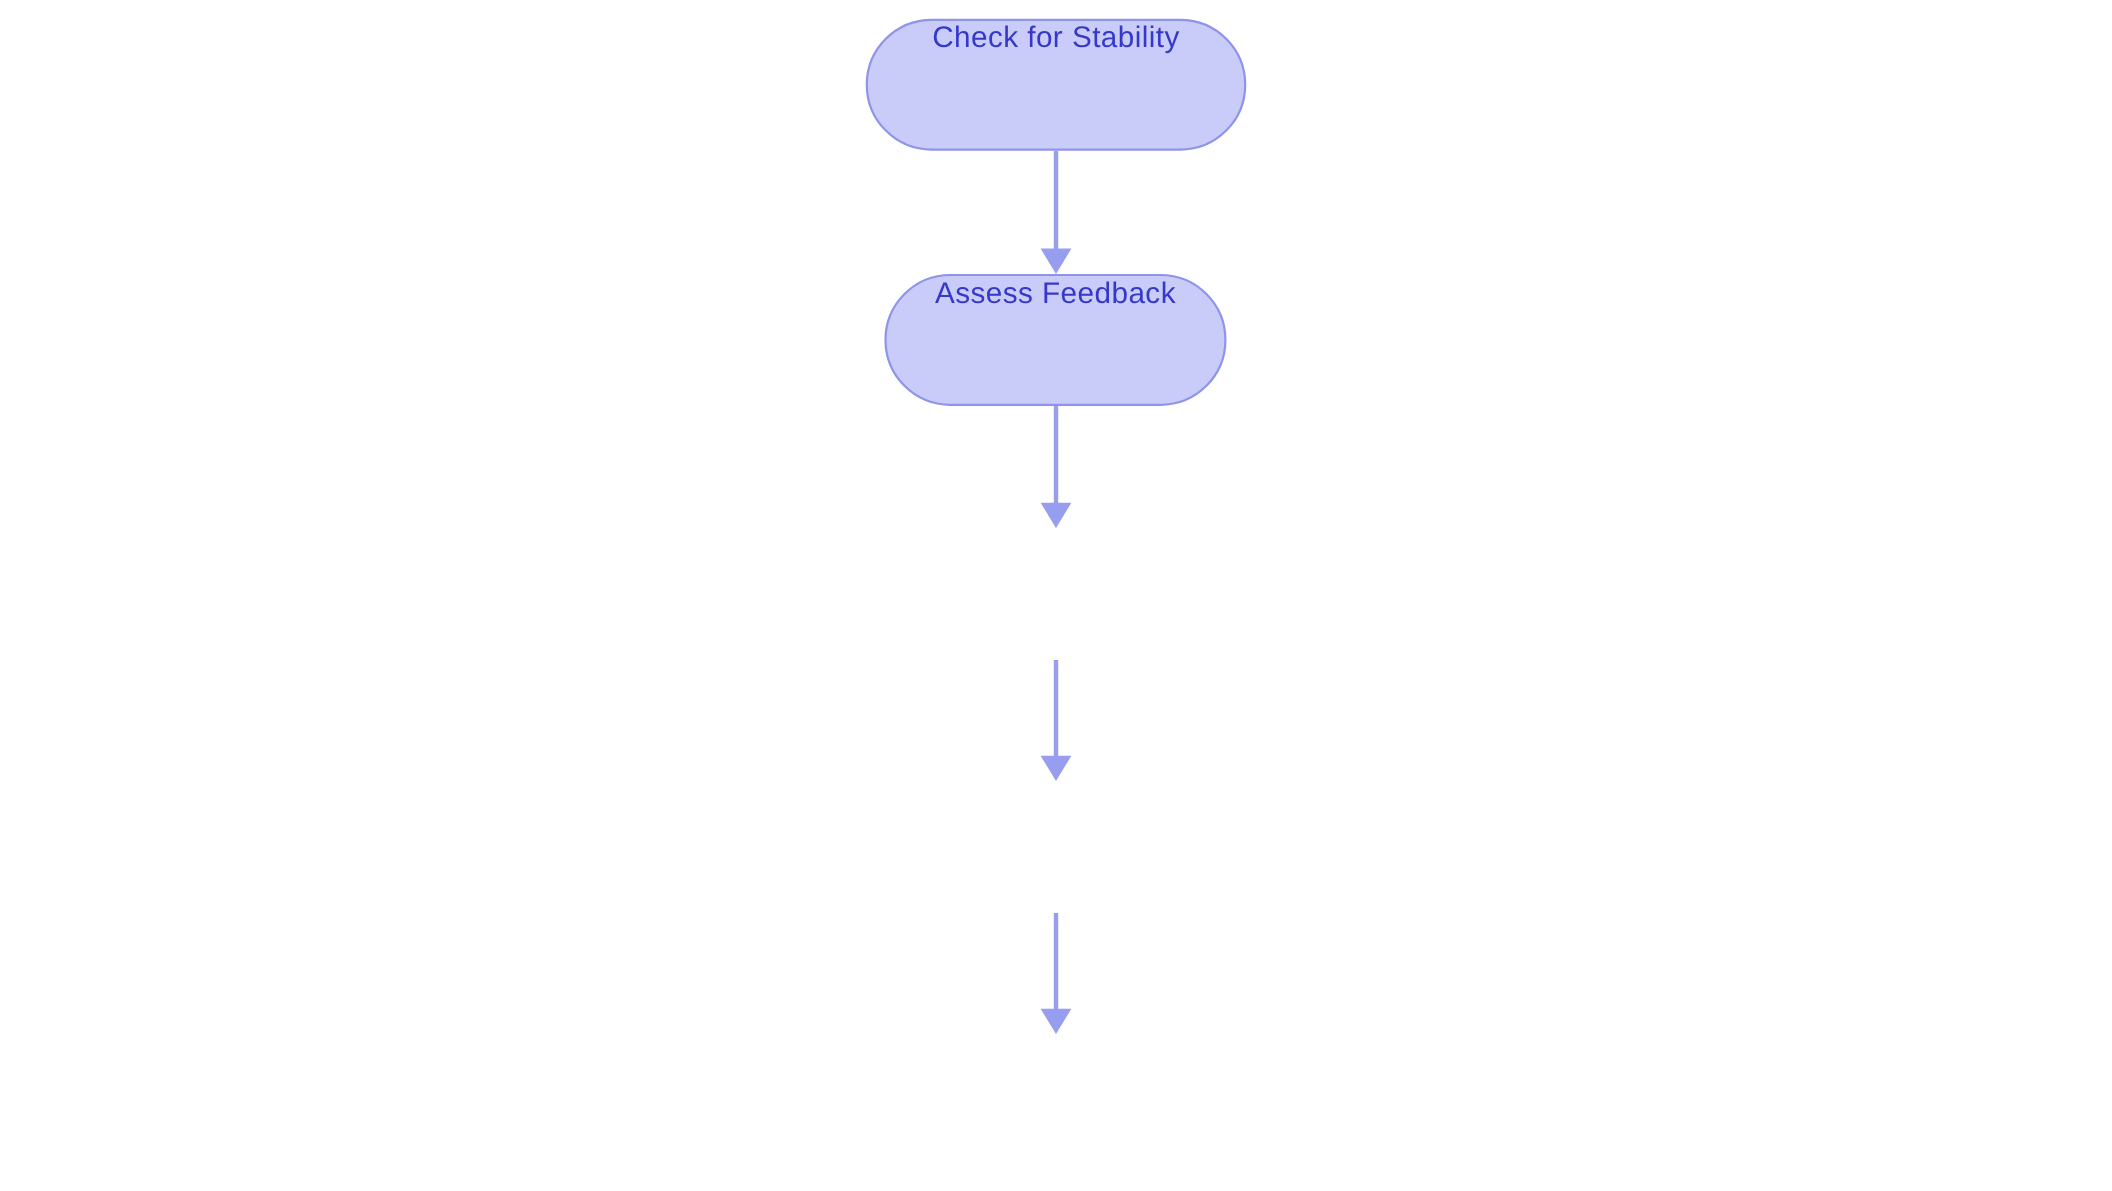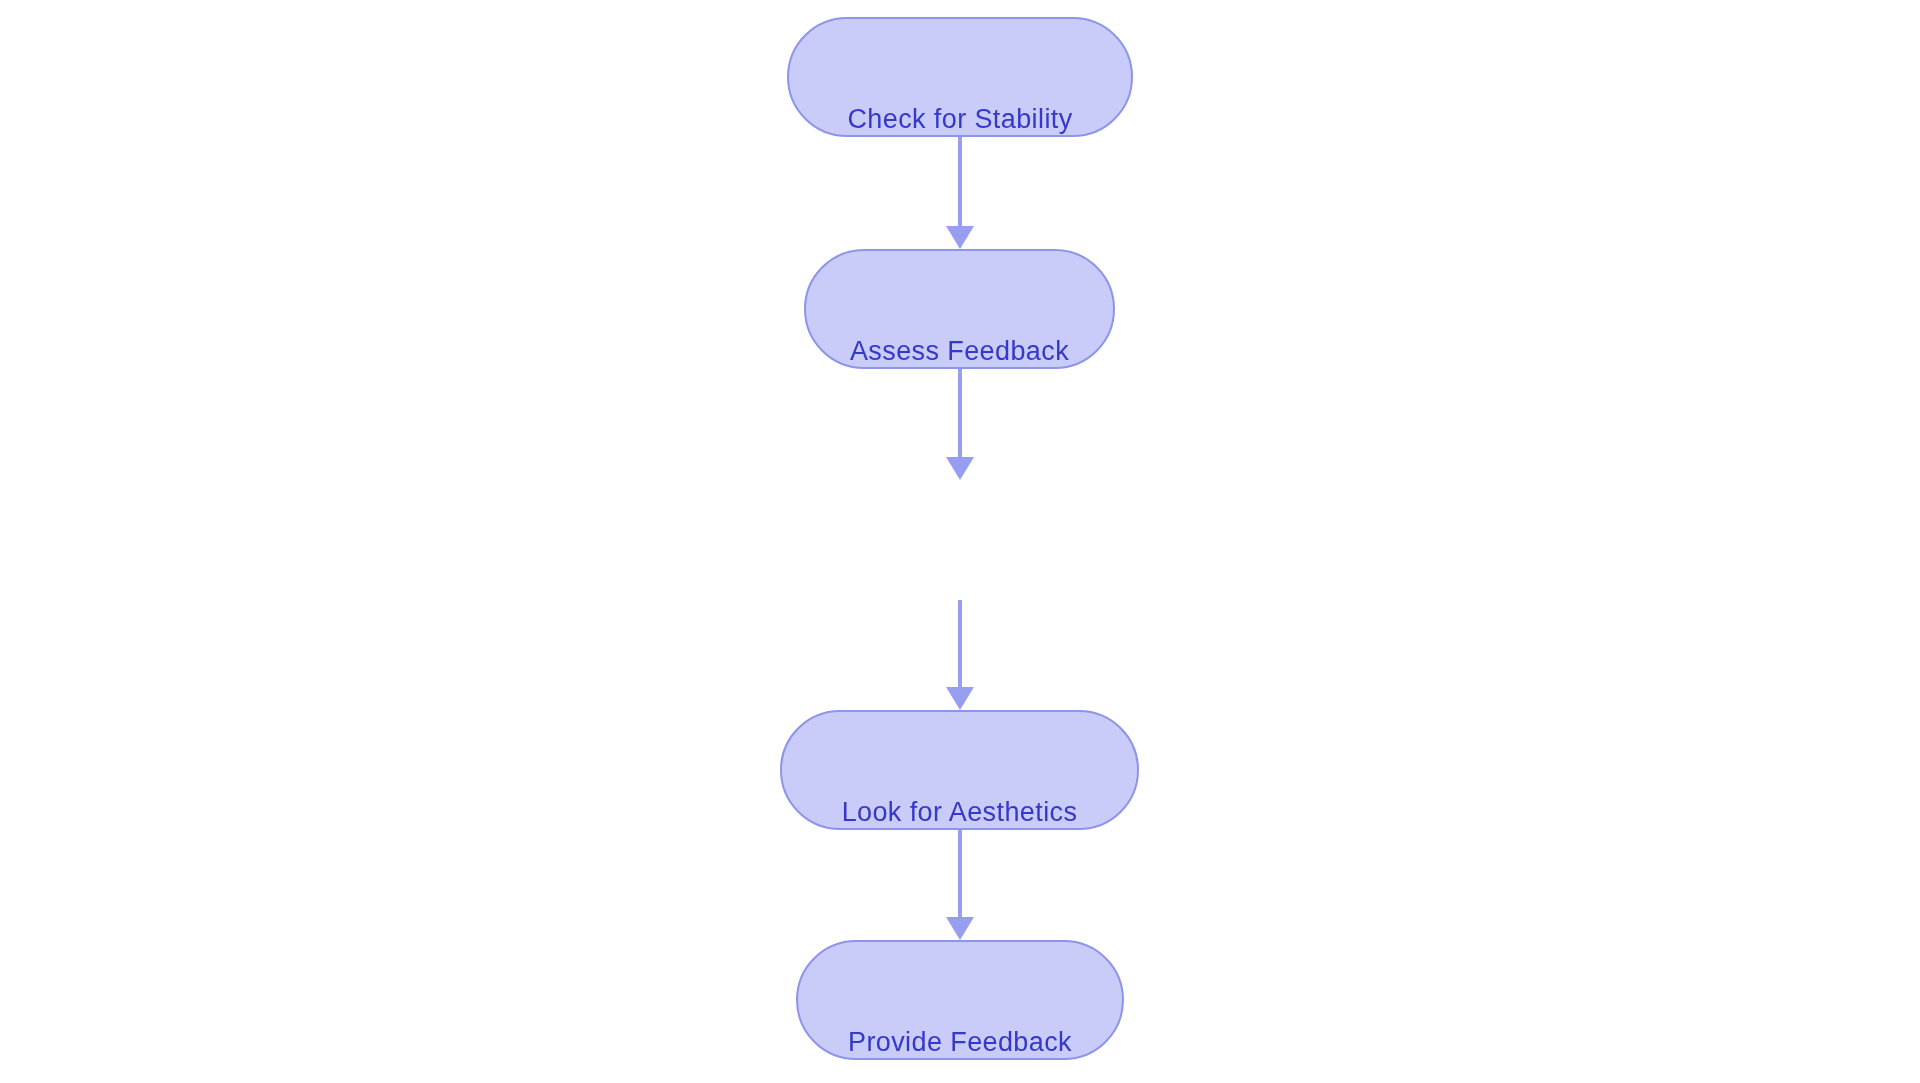--- a/index.html
+++ b/index.html
@@ -19,21 +19,21 @@
     background:var(--bg);
   }
 
   .node{
     position:absolute;
     height:120px;
     background:var(--node-fill);
     border:2px solid var(--node-border);
     border-radius:60px;
     display:flex;
-    align-items:flex-end;
+    align-items:flex-start;
     justify-content:center;
   }
   .node-label{
     font-size:27px;
     font-weight:400;
     letter-spacing:0.4px;
     color:var(--node-text);
     white-space:nowrap;
   }
 
@@ -73,28 +73,22 @@
   </div>
 
 
   <div class="edge" style="top:600px;height:110px;">
     <svg width="30" height="110" viewBox="0 0 30 110">
       <rect x="13" y="0" width="4" height="90" style="fill:var(--arrow);"></rect>
       <polygon points="1,87 29,87 15,110" style="fill:var(--arrow);"></polygon>
     </svg>
   </div>
 
-  <div class="node" style="left:780px;top:710px;width:359px;">
-    <span class="node-label">Look for Aesthetics</span>
-  </div>
 
   <div class="edge" style="top:830px;height:110px;">
     <svg width="30" height="110" viewBox="0 0 30 110">
       <rect x="13" y="0" width="4" height="90" style="fill:var(--arrow);"></rect>
       <polygon points="1,87 29,87 15,110" style="fill:var(--arrow);"></polygon>
     </svg>
   </div>
 
-  <div class="node" style="left:796px;top:940px;width:328px;">
-    <span class="node-label">Provide Feedback</span>
-  </div>
 
 </div>
 
 </body></html>

